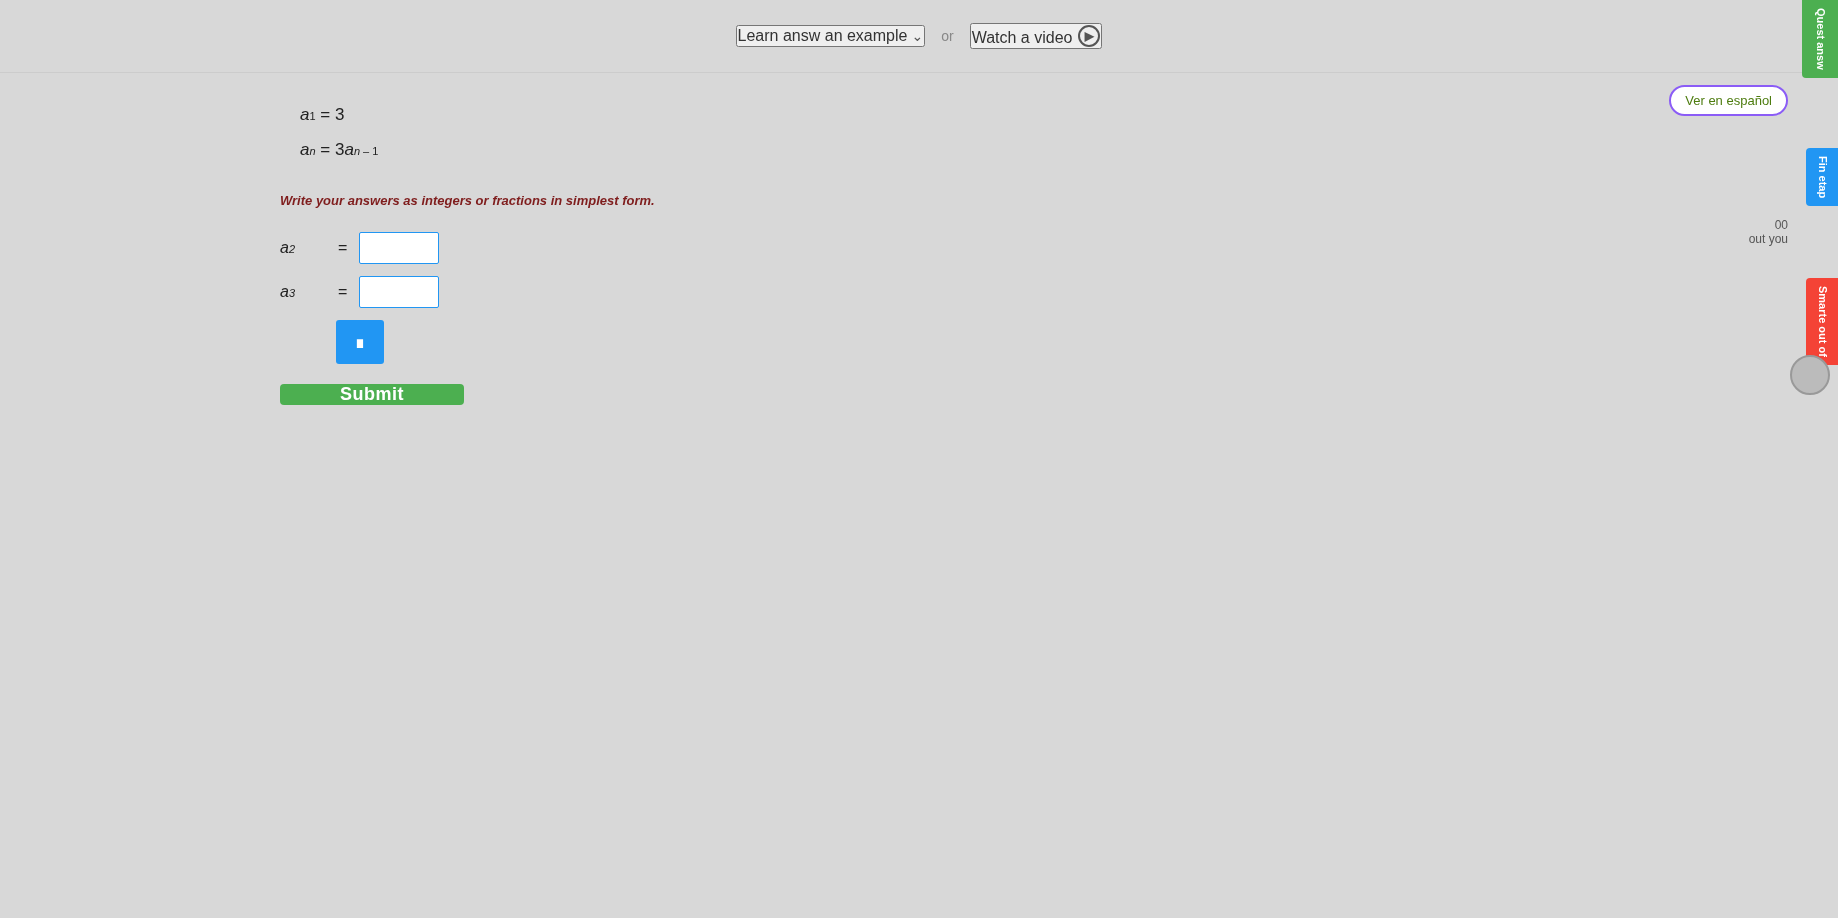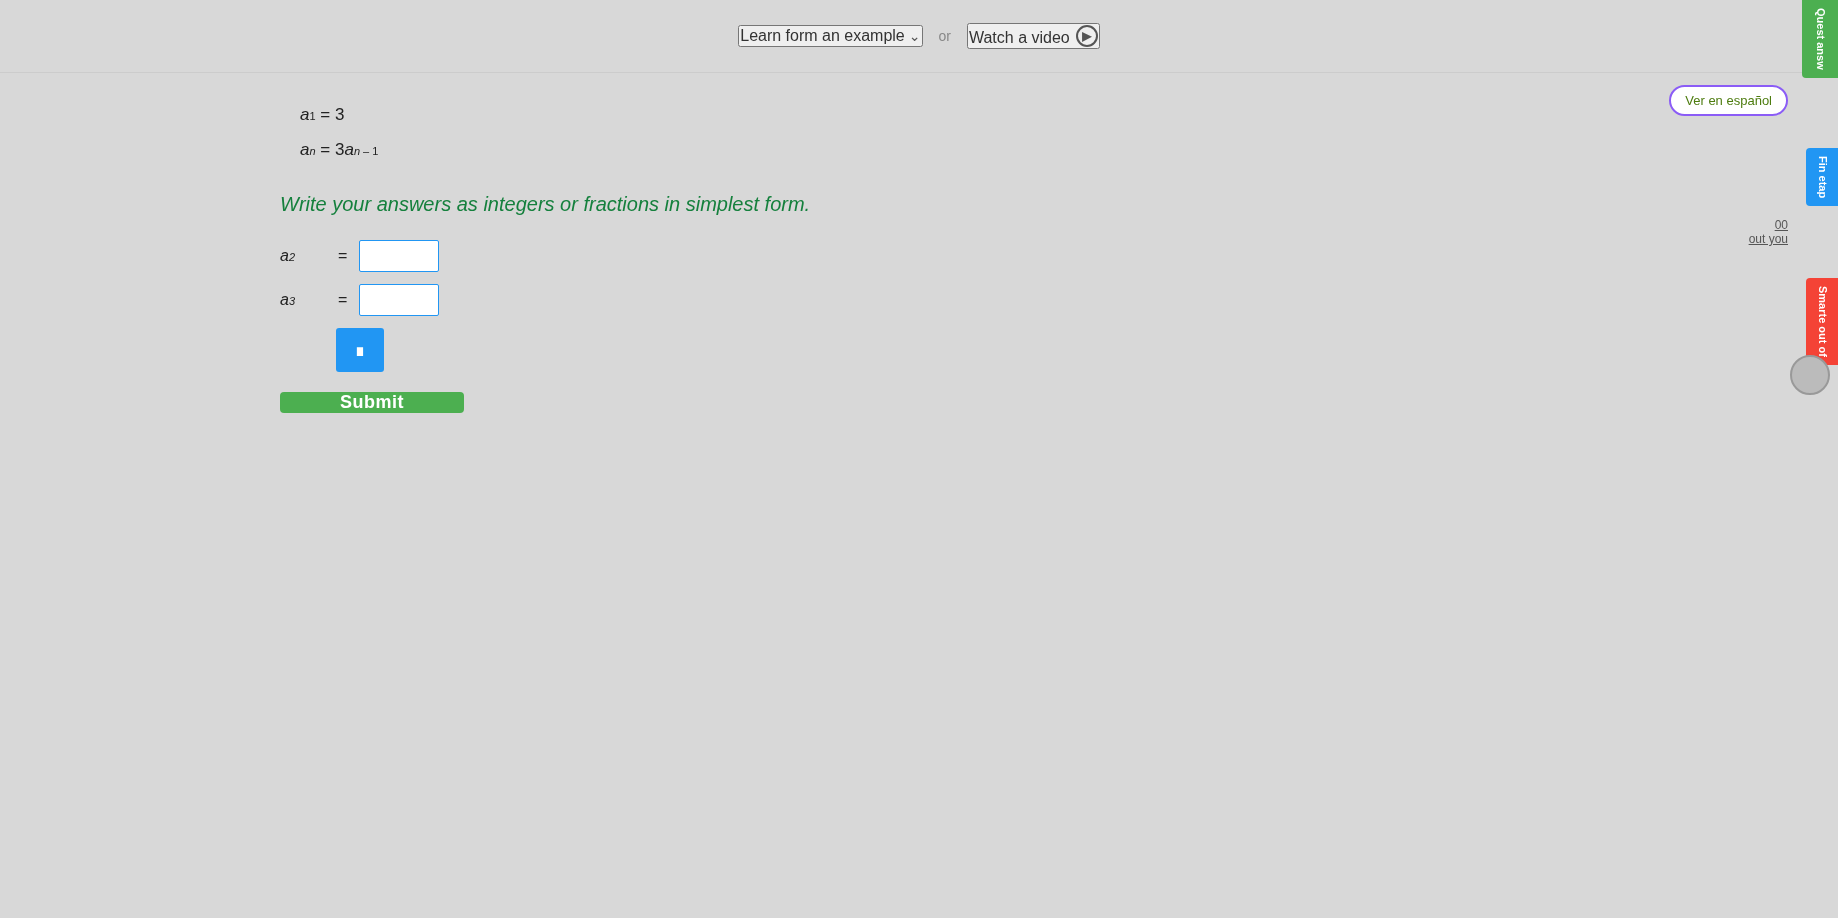--- a/index.html
+++ b/index.html
@@ -132,21 +132,20 @@
       line-height: 1.2;
     }
 
     .score-display {
       position: absolute;
       top: 218px;
       right: 50px;
       font-size: 12px;
       color: #555;
       text-align: right;
-      text-decoration: underline;
     }
 
     .smarter-badge {
       position: absolute;
       top: 278px;
       right: 0;
       background-color: #f44336;
       color: white;
       font-size: 11px;
       font-weight: bold;
@@ -207,24 +206,25 @@
     .seq-var {
       font-style: italic;
     }
 
     sub {
       font-size: 11px;
       vertical-align: sub;
     }
 
     .instructions {
-      font-size: 20px;
+      font-size: 13px;
       font-style: italic;
-      color: #15803d;
+      color: #7f1d1d;
       margin-bottom: 24px;
+      font-weight: bold;
     }
 
     .input-row {
       display: flex;
       align-items: center;
       gap: 8px;
       margin-bottom: 12px;
     }
 
     .input-label {
@@ -295,21 +295,21 @@
       right: 0;
       height: 1px;
       background: #ccc;
     }
   </style>
 </head>
 <body>
 
 <div class="top-bar">
   <button class="learn-example-btn">
-    <span>Learn form an example</span>
+    <span>Learn answ an example</span>
     <span class="chevron">⌄</span>
   </button>
   <span class="or-text">or</span>
   <button class="watch-video-btn">
     <span>Watch a video</span>
     <span class="circle-icon">▶</span>
   </button>
 </div>
 
 <div class="top-divider"></div>

